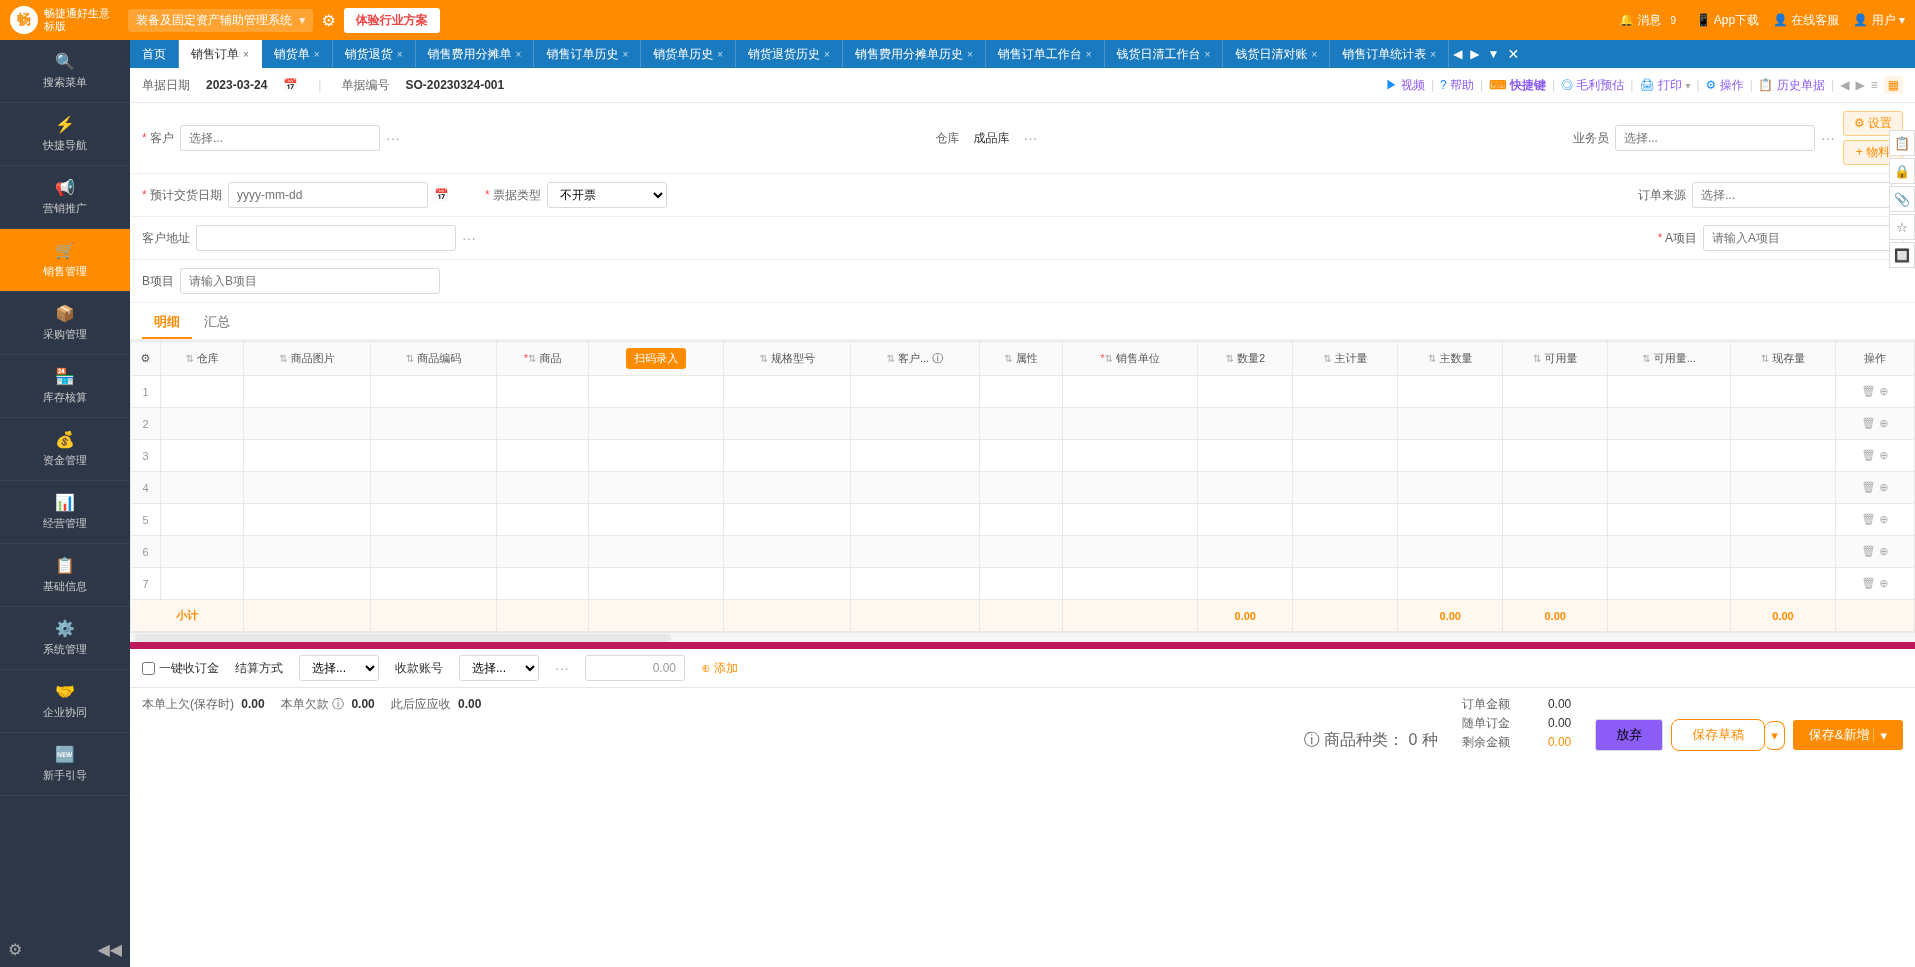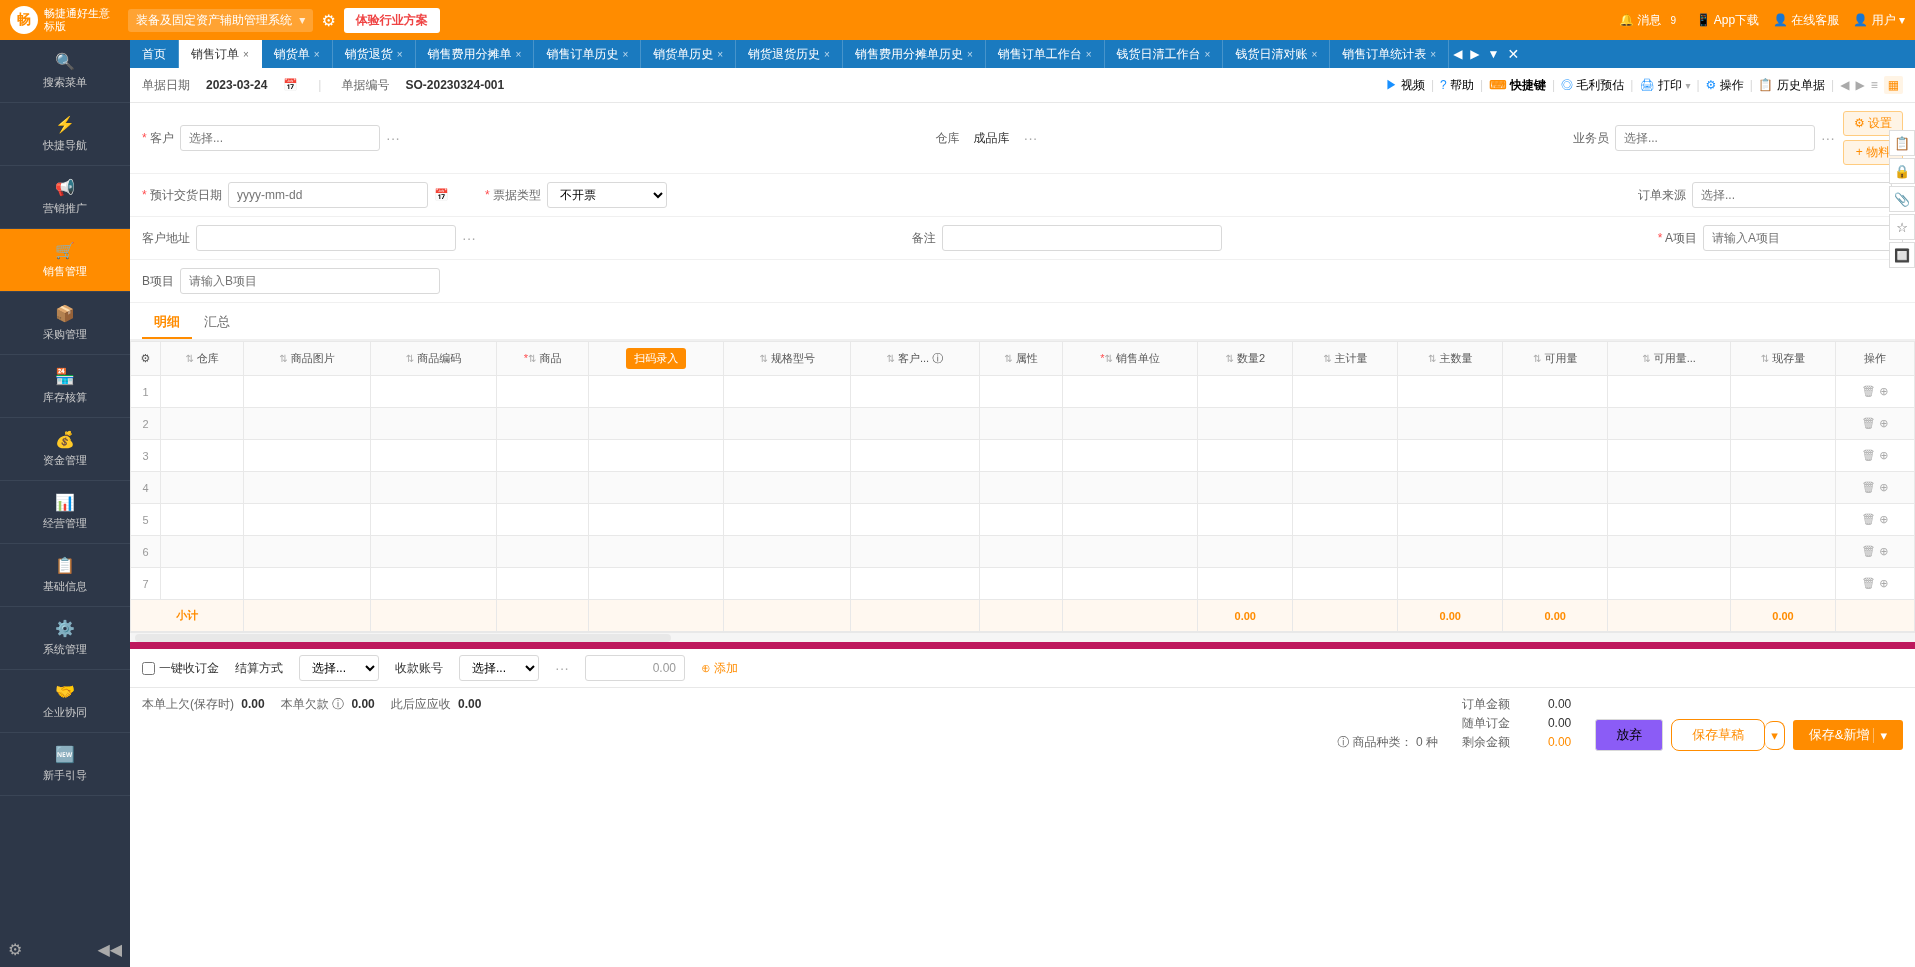--- a/index.html
+++ b/index.html
@@ -87,21 +87,21 @@
     .footer-checkbox { display: flex; align-items: center; gap: 4px; cursor: pointer; }
     .add-orange { color: #ff8c00; cursor: pointer; }
     .btn-discard { border: 1px solid #d9d9d9; background: #8b5cf6; padding: 6px 20px; border-radius: 3px; cursor: pointer; font-size: 13px; }
     .btn-save-draft { border: 1px solid #ff8c00; color: #ff8c00; background: #fff; padding: 6px 20px; border-radius: 8px; cursor: pointer; font-size: 13px; }
     .btn-save-new { background: #ff8c00; color: #fff; border: none; padding: 6px 16px; border-radius: 3px; cursor: pointer; font-size: 13px; display: flex; align-items: center; gap: 4px; }
 
     
     .badge-orange { background: #ff8c00; color: #fff; border-radius: 10px; padding: 1px 6px; font-size: 10px; }
     
     .header-actions { display: flex; align-items: center; gap: 6px; margin-left: auto; font-size: 12px; }
-    .header-actions span { cursor: pointer; color: #000000; }
+    .header-actions span { cursor: pointer; color: #8b5cf6; }
     .header-actions .divider { color: #d9d9d9; }
 
     
     .floating-right {
       position: fixed;
       right: 0;
       top: 130px;
       display: flex;
       flex-direction: column;
       gap: 2px;
@@ -365,24 +365,20 @@
         </div>
       </div>
 
       <div class="form-section">
         <div class="form-row">
           <span class="form-label">客户地址</span>
           <input class="form-input" type="text" style="min-width: 260px;">
           <span class="dots-btn">···</span>
         </div>
         <div style="flex:1"></div>
-        <div class="form-row">
-          <span class="form-label">备注</span>
-          <input class="form-input" type="text" style="min-width: 280px;">
-        </div>
         <div style="flex:1"></div>
         <div class="form-row">
           <span class="form-label required">A项目</span>
           <input class="form-input" type="text" style="min-width: 200px;" placeholder="请输入A项目">
         </div>
       </div>
 
       <div class="form-section">
         <div class="form-row">
           <span class="form-label">B项目</span>
@@ -617,21 +613,21 @@
             <span style="color:#333; font-weight:bold; margin-left:4px;">0.00</span>
           </span>
           <span style="color:#666;">
             <span>此后应应收</span>
             <span style="color:#333; font-weight:bold; margin-left:4px;">0.00</span>
           </span>
         </div>
 
         <div style="display:flex; gap:24px; align-items:flex-end;">
 
-          <div style="font-size:12px; color:#666;">
+          <div style="font-size:16px; color:#666;">
             ⓘ <span>商品种类：</span>
             <span>0</span>
             <span>种</span>
           </div>
 
           <div style="display:flex; flex-direction:column; gap:2px; font-size:12px; text-align:right;">
             <div>
               <span style="color:#666;">订单金额</span>
               <span style="color:#333; margin-left:8px; min-width:50px; display:inline-block;">0.00</span>
             </div>

